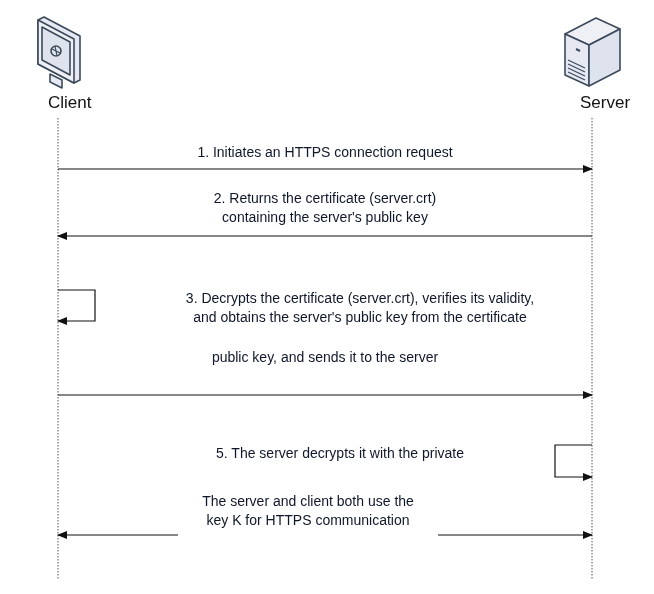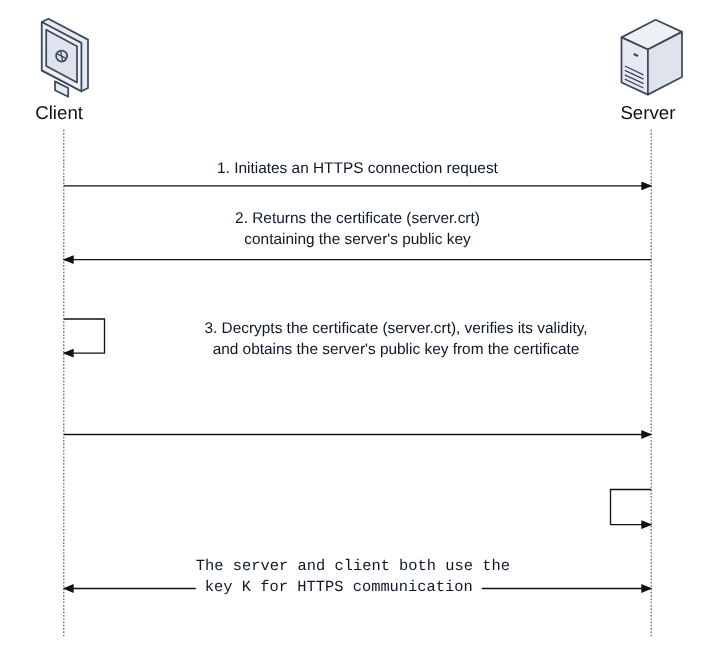--- a/index.html
+++ b/index.html
@@ -1,17 +1,17 @@
 <!DOCTYPE html>
 <html><head>
 <meta charset="utf-8">
 <style>
   html, body { margin:0; padding:0; background:#ffffff; }
   body { width:654px; height:594px; position:relative; overflow:hidden; font-family:"Liberation Sans", "DejaVu Sans", sans-serif; color:#111; }
-  .actor-label { position:absolute; font-size:17px; color:#111; }
+  .actor-label { position:absolute; font-size:17px; color:#111;margin-left:16px; }
   .msg { position:absolute; font-size:14px; line-height:19px; text-align:center; color:#0f172a; white-space:nowrap; }
   svg.canvas { position:absolute; left:0; top:0; }
 </style>
 </head>
 <body>
 
 <svg class="canvas" width="654" height="594">
   <defs>
     <marker id="ah" markerWidth="10" markerHeight="8" refX="9" refY="4" orient="auto" markerUnits="userSpaceOnUse">
       <path d="M0,0 L10,4 L0,8 Z" fill="#111"></path>
@@ -55,19 +55,21 @@
 </div>
 <div class="msg" style="left:160px; width:330px; top:189px;">
   <div>2. Returns the certificate (server.crt)</div>
   <div>containing the server's public key</div>
 </div>
 <div class="msg" style="left:110px; width:500px; top:289px;">
   <div>3. Decrypts the certificate (server.crt), verifies its validity,</div>
   <div>and obtains the server's public key from the certificate</div>
 </div>
 <div class="msg" style="left:80px; width:490px; top:348px;">
+  <div>public key, and sends it to the server</div>
 </div>
 <div class="msg" style="left:180px; width:320px; top:444px;">
+  <div>5. The server decrypts it with the private</div>
 </div>
-<div class="msg" style="left:178px; width:260px; top:506px;font-family:Liberation Mono, monospace;">
+<div class="msg" style="left:178px; width:260px; top:492px;">
   <div>The server and client both use the</div>
   <div>key K for HTTPS communication</div>
 </div>
 
 </body></html>

